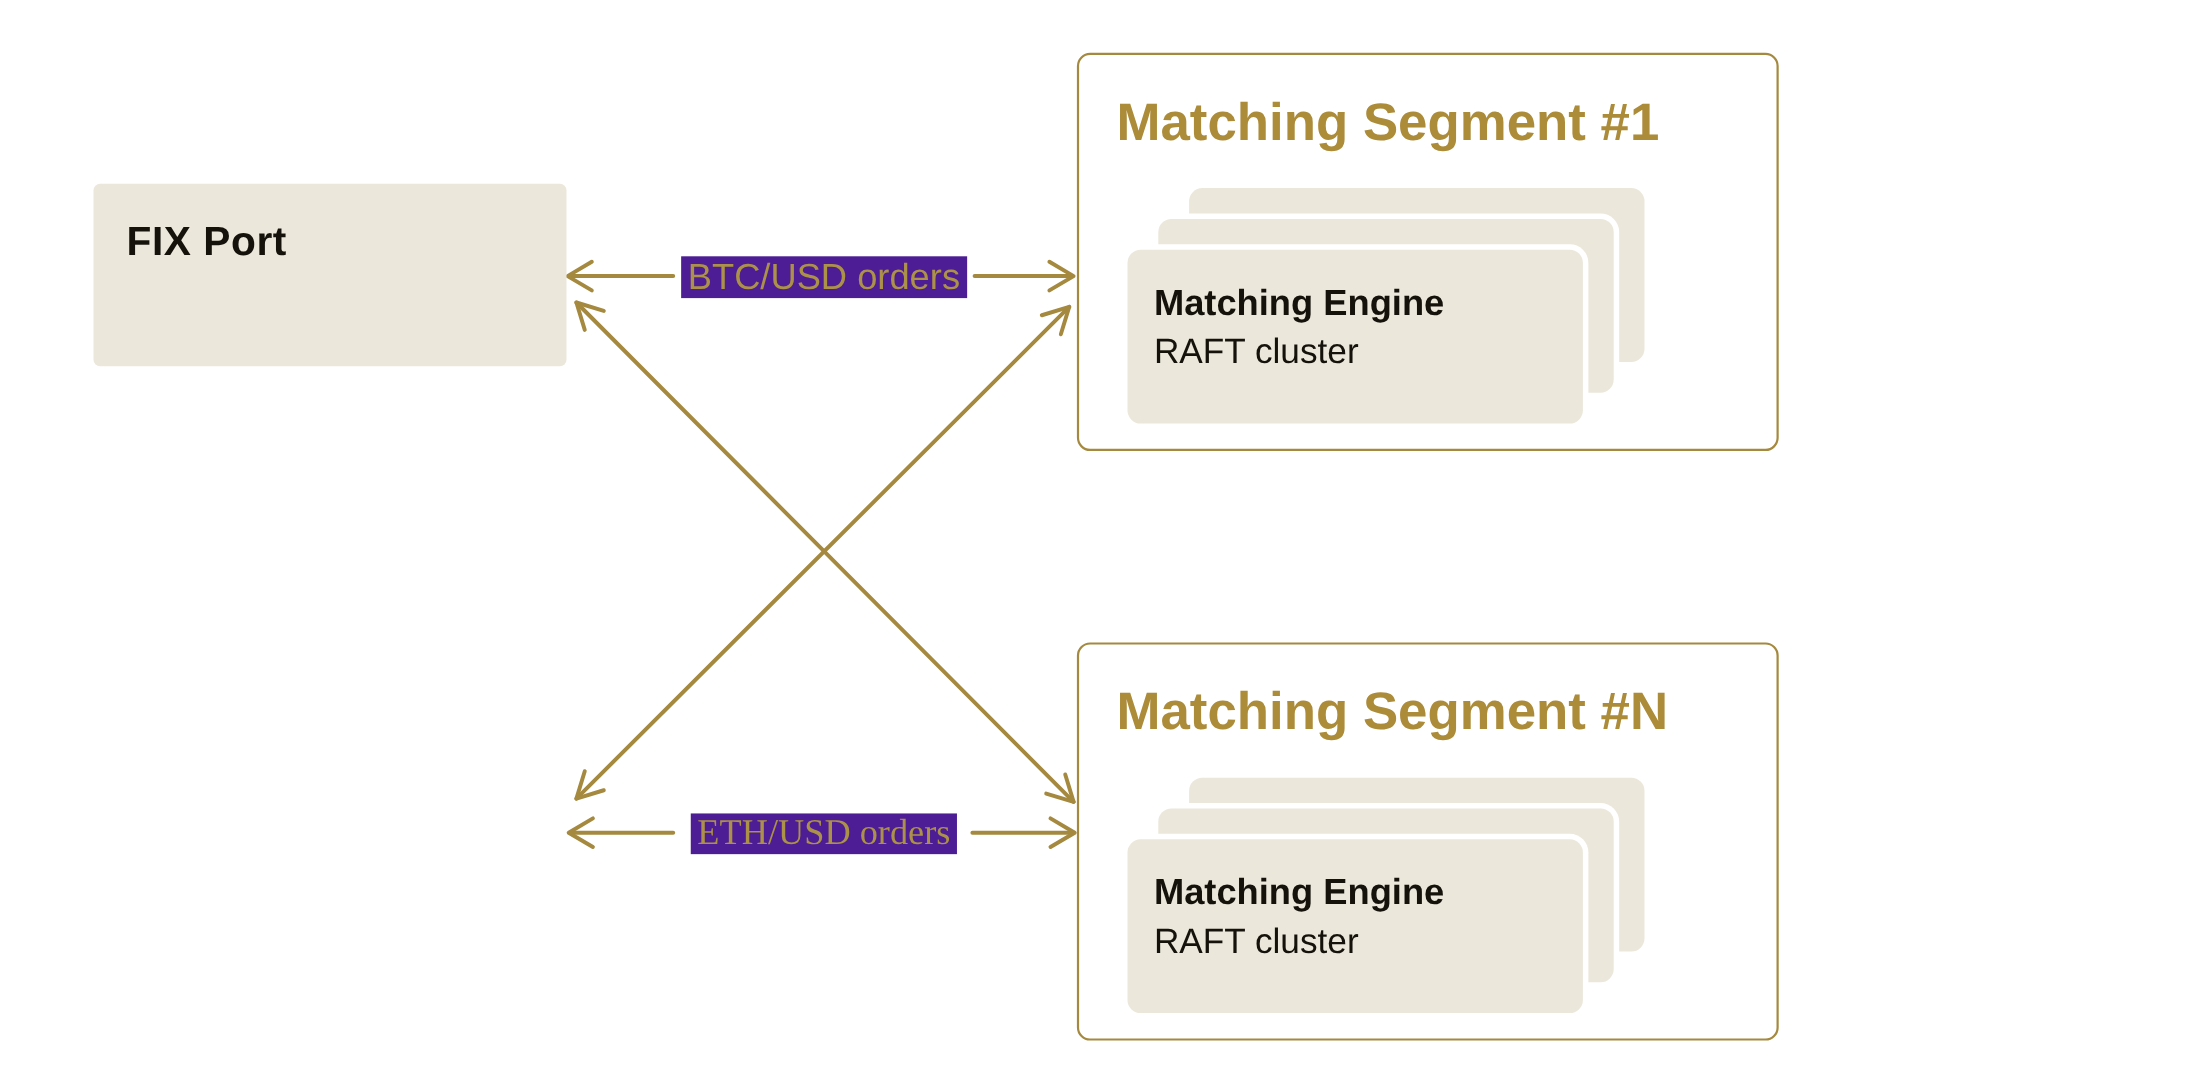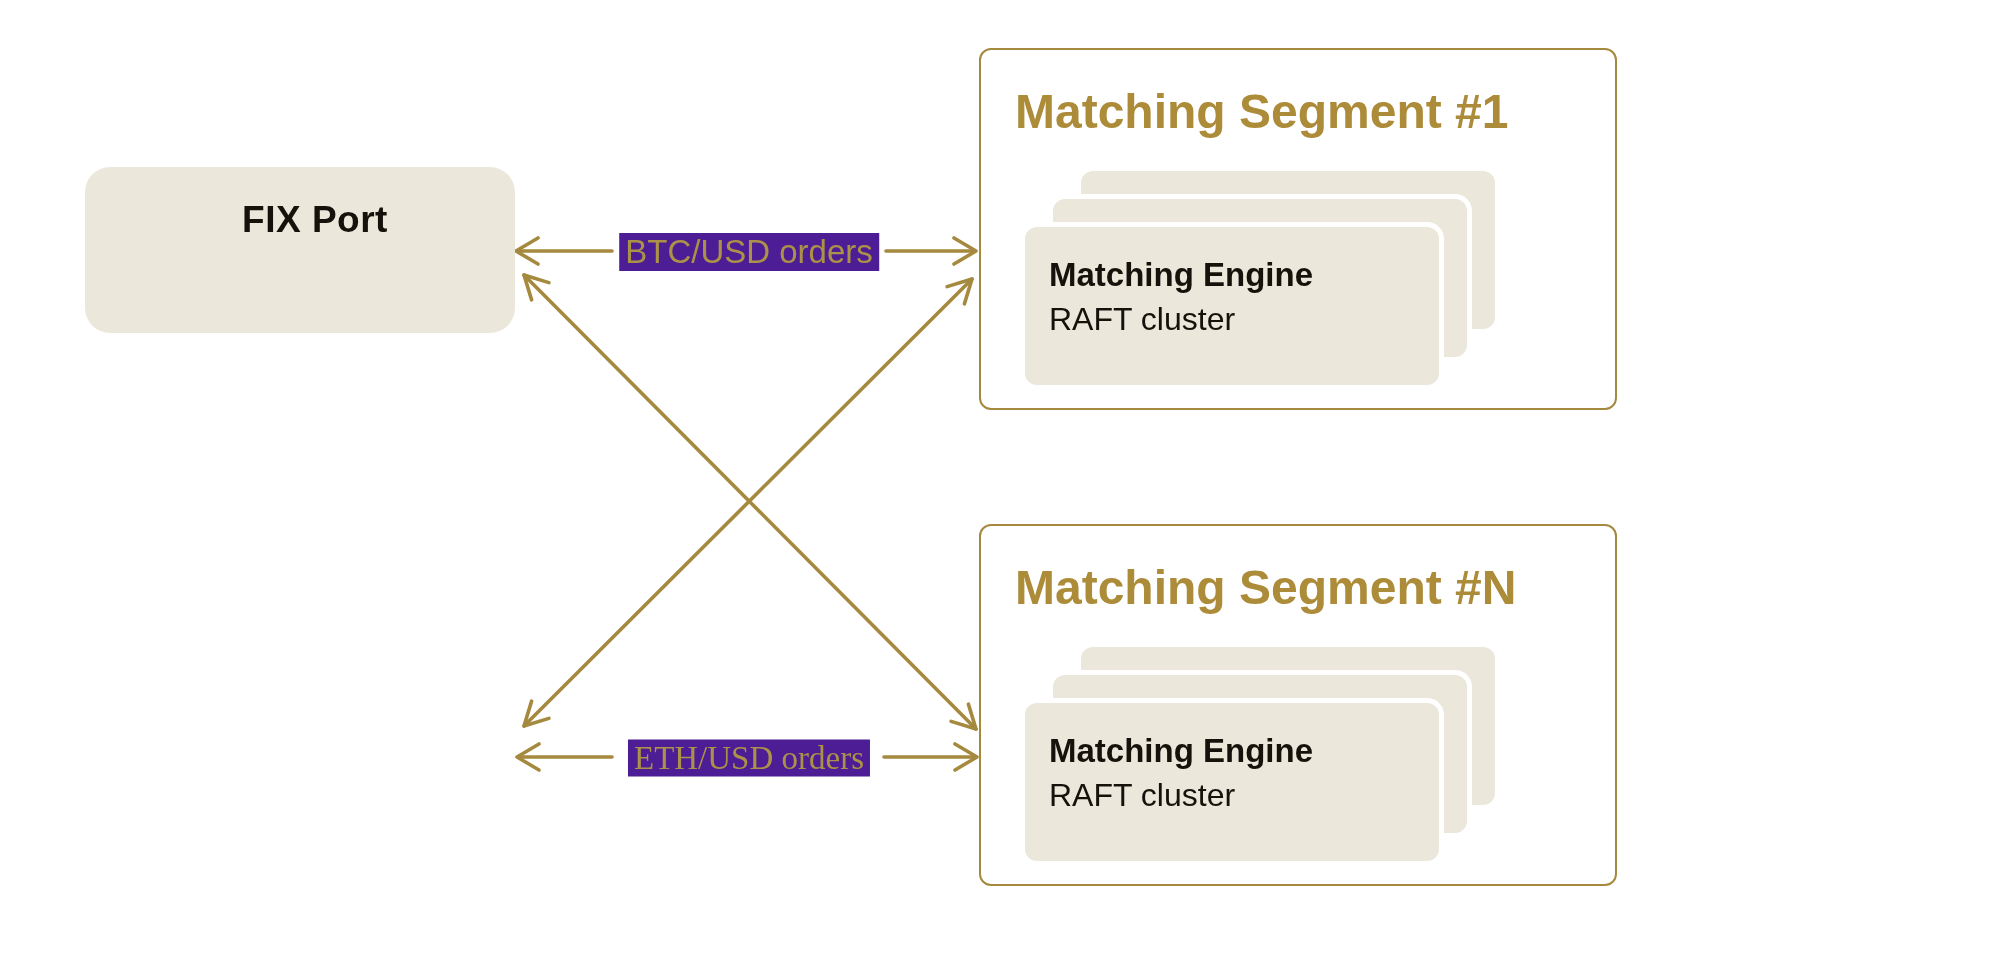--- a/index.html
+++ b/index.html
@@ -15,24 +15,23 @@
     stroke:var(--gold-line,#A5893E);
     stroke-width:3.6;
     fill:none;
     stroke-linecap:round;
     stroke-linejoin:round;
   }
   .endpoint-box{
     position:absolute;
     width:430px;height:166px;
     background:var(--beige,#EBE7DB);
-    border-radius:25px;
+    border-radius:6px;
     box-sizing:border-box;
     padding:30px 0 15px 30px;
-    text-align:center;
   }
   .endpoint-box .endpoint-label{
     font-size:37px;
     font-weight:bold;
     color:var(--ink,#15120B);
     line-height:46px;
     letter-spacing:0.5px;
   }
   .segment{
     position:absolute;
@@ -132,21 +131,21 @@
     <div class="stack">
       <div class="card back"></div>
       <div class="card middle"></div>
       <div class="card front">
         <div class="card-title">Matching Engine</div>
         <div class="card-subtitle">RAFT cluster</div>
       </div>
     </div>
   </div>
 
-  <div class="segment" style="left:979px;top:524px;">
+  <div class="segment" style="left:979px;top:584px;">
     <div class="segment-title">Matching Segment #N</div>
     <div class="stack">
       <div class="card back"></div>
       <div class="card middle"></div>
       <div class="card front">
         <div class="card-title">Matching Engine</div>
         <div class="card-subtitle">RAFT cluster</div>
       </div>
     </div>
   </div>

